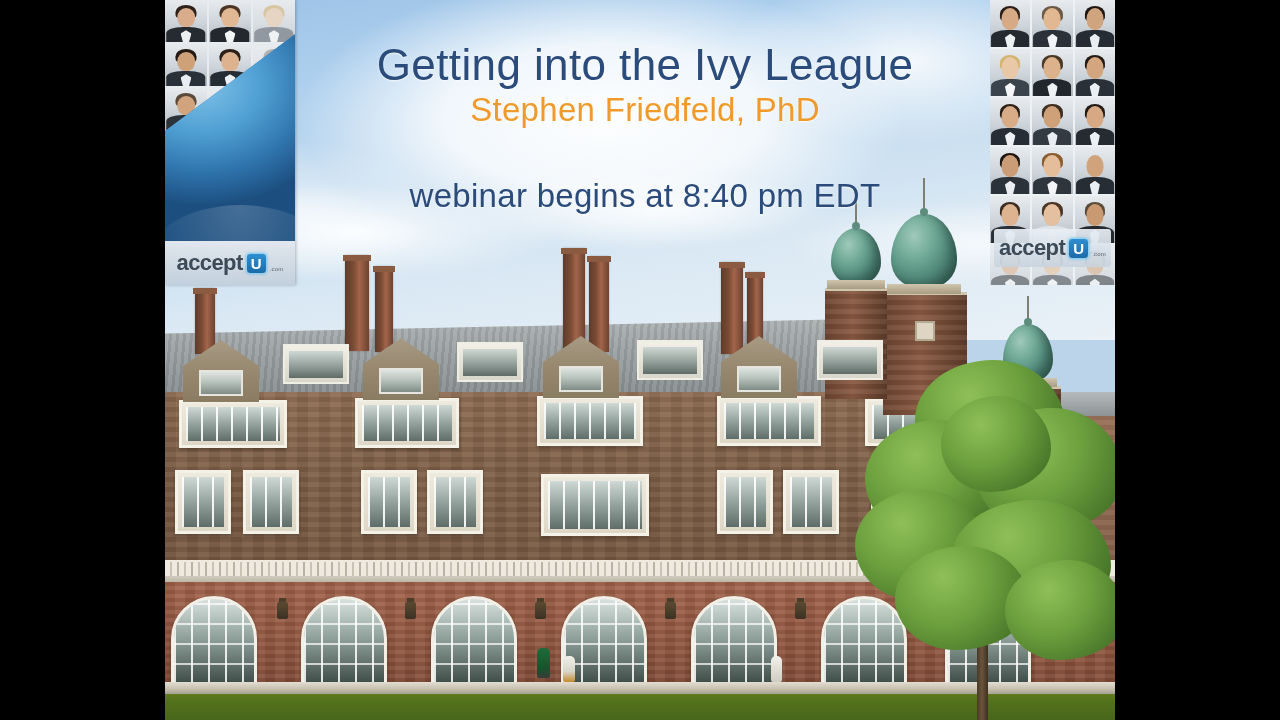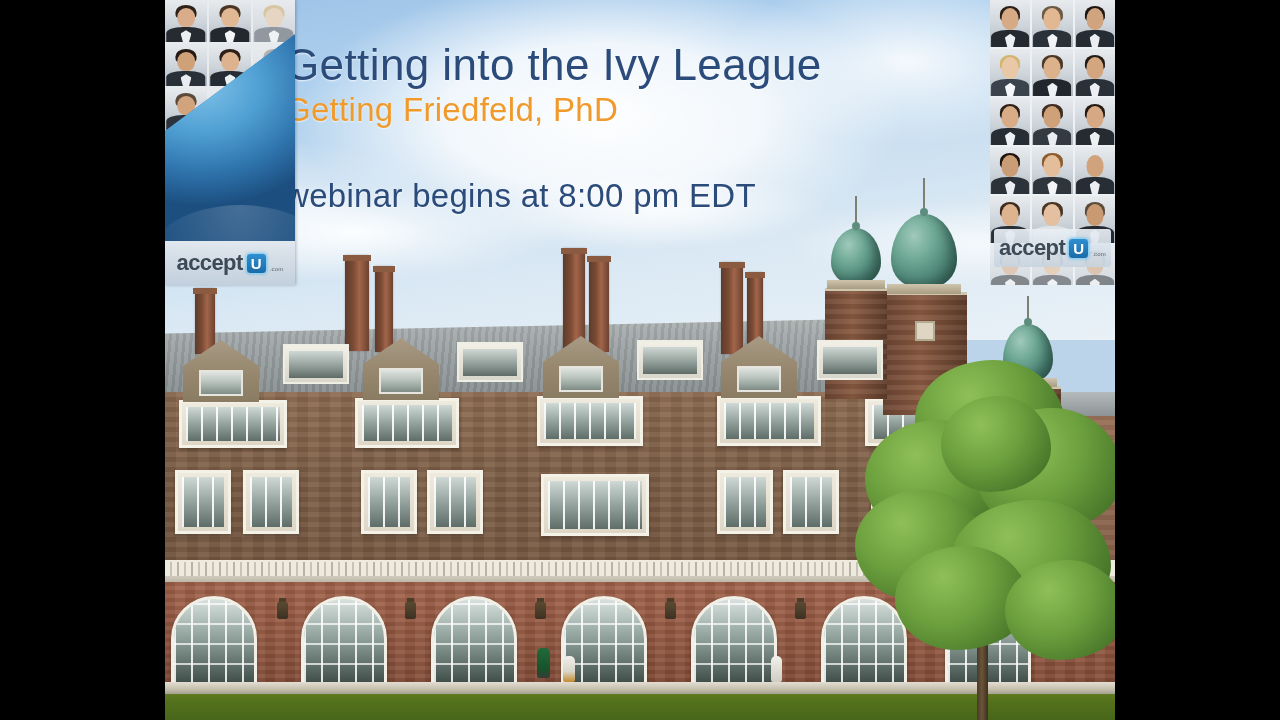--- a/index.html
+++ b/index.html
@@ -63,21 +63,21 @@
       radial-gradient(ellipse 240px 55px at 52% 40%, rgba(255,255,255,0.80) 0%, rgba(255,255,255,0) 72%),
       radial-gradient(ellipse 280px 60px at 86% 62%, rgba(255,255,255,0.70) 0%, rgba(255,255,255,0) 72%);
     filter: blur(3px);
   }
 
   
   .titleblock {
     position: absolute;
     left: 120px; top: 40px;
     width: 720px;
-    text-align: left;
+    text-align: center;
     z-index: 18;
   }
   .t-main {
     font-size: 44px;
     letter-spacing: 0.4px;
     line-height: 1.12;
     color: #2b4b7a;
     text-shadow: 0 1px 2px rgba(255,255,255,0.75);
     white-space: nowrap;
   }
@@ -651,22 +651,22 @@
         <div class="leafy" style="left:96px;  top:140px; width:160px; height:120px;"></div>
         <div class="leafy" style="left:40px;  top:186px; width:134px; height:104px;"></div>
         <div class="leafy" style="left:150px; top:200px; width:120px; height:100px;"></div>
         <div class="leafy" style="left:86px;  top:36px;  width:110px; height:96px;"></div>
       </div>
 
     </div>
 
     <div class="titleblock">
       <div class="t-main">Getting into the Ivy League</div>
-      <div class="t-sub">Getting Friedfeld, PhD</div>
-      <div class="t-time">webinar begins at 8:00 pm EDT</div>
+      <div class="t-sub">Stephen Friedfeld, PhD</div>
+      <div class="t-time">webinar begins at 8:40 pm EDT</div>
     </div>
 
     <div class="lbanner">
       <div class="lb-photos">
         <div class="face" style="--skin:#d9ad8b;--hair:#2e2119;--suit:#262b31;--shirt:#eceff2;">
             <div class="hair"></div>
             <div class="head"></div>
             <div class="body"></div>
             <div class="shirt"></div>
           </div>

